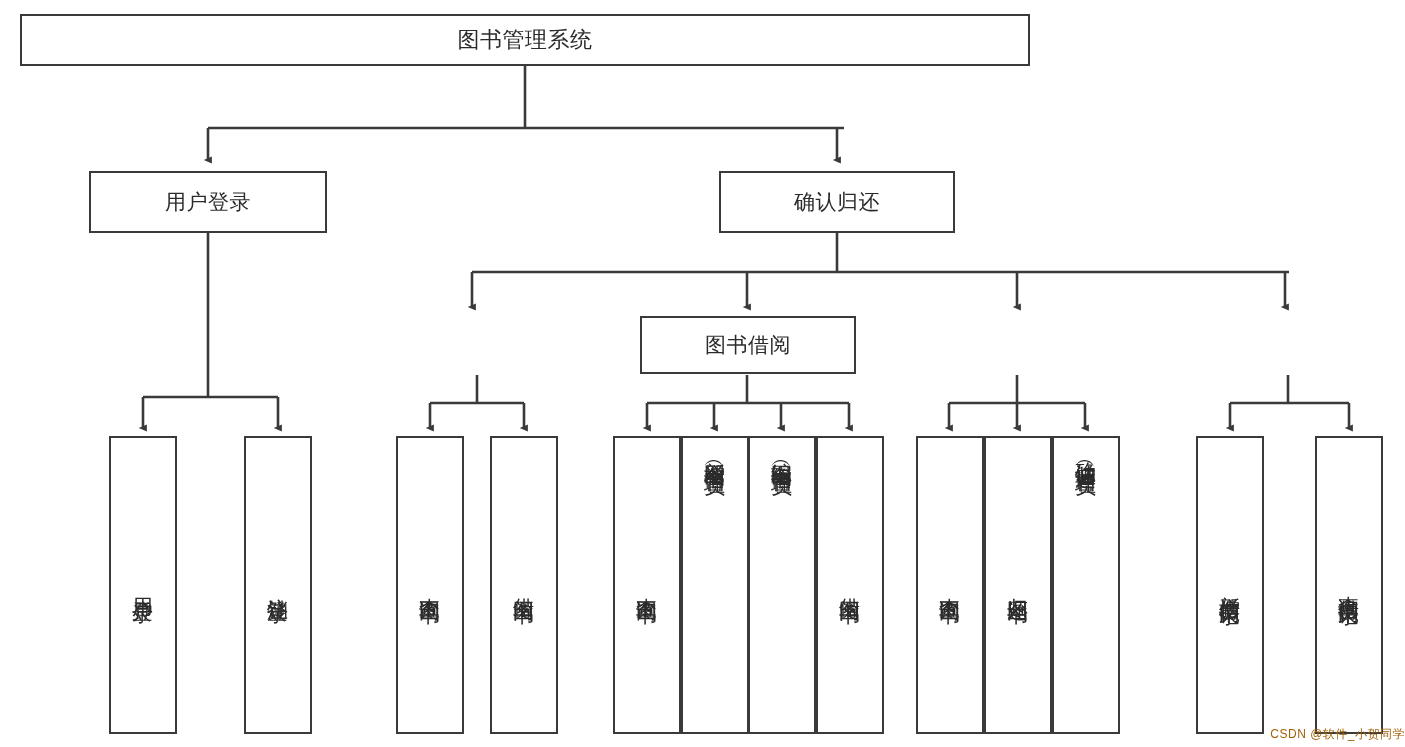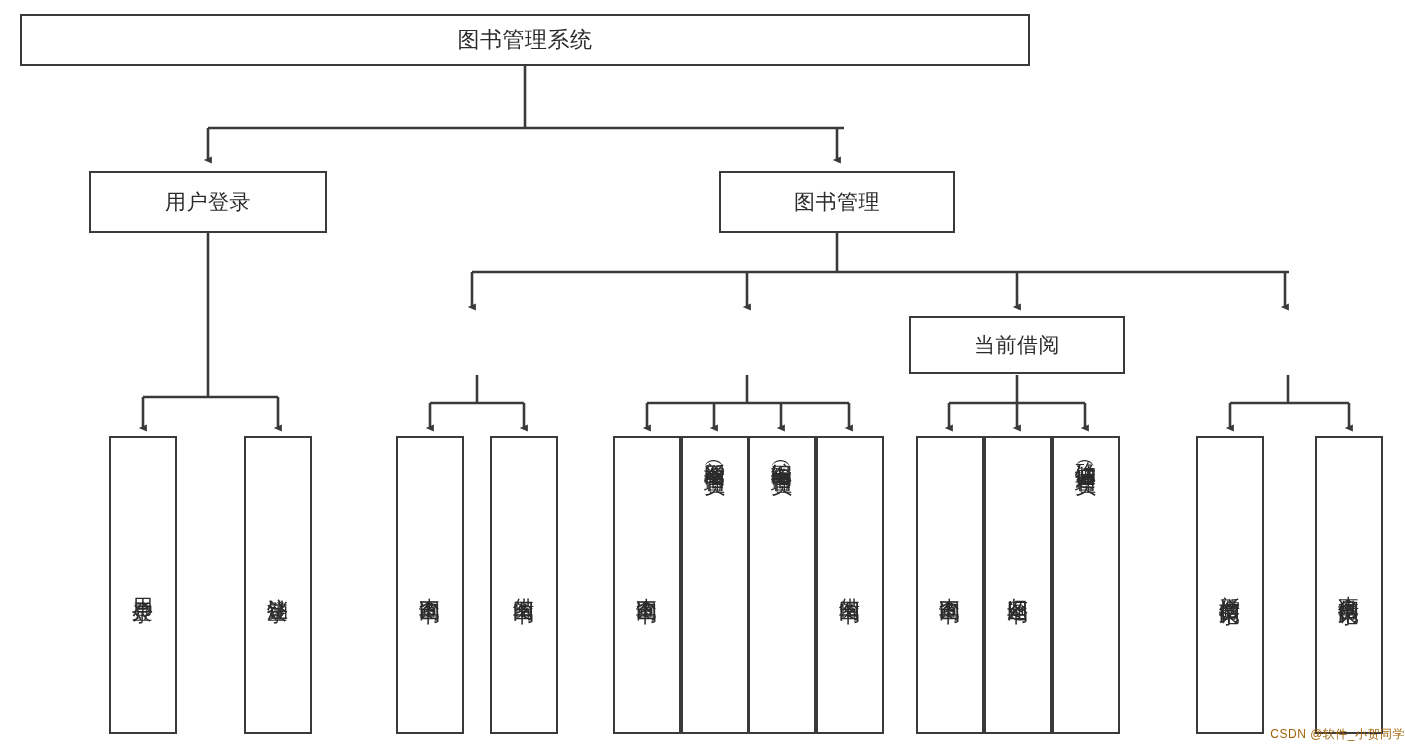--- a/index.html
+++ b/index.html
@@ -140,28 +140,28 @@
 
   <div class="node horizontal root" style="left:12px; top:14px; width:1010px; height:52px;">
     <span class="node-label">图书管理系统</span>
   </div>
 
   <div class="node horizontal" style="left:81px; top:171px; width:238px; height:62px;">
     <span class="node-label">用户登录</span>
   </div>
 
   <div class="node horizontal" style="left:711px; top:171px; width:236px; height:62px;">
-    <span class="node-label">图书管理</span>
-  </div>
-
-
-
-  <div class="node horizontal" style="left:901px; top:316px; width:216px; height:58px;">
-    <span class="node-label">当前借阅</span>
-  </div>
+    <span class="node-label">确认归还</span>
+  </div>
+
+
+  <div class="node horizontal" style="left:632px; top:316px; width:216px; height:58px;">
+    <span class="node-label">图书借阅</span>
+  </div>
+
 
 
   <div class="node vertical centered" style="left:101px; top:436px; width:68px; height:298px;">
     <span class="node-label">用户登录</span>
   </div>
 
   <div class="node vertical centered" style="left:236px; top:436px; width:68px; height:298px;">
     <span class="node-label">注销登录</span>
   </div>
 

